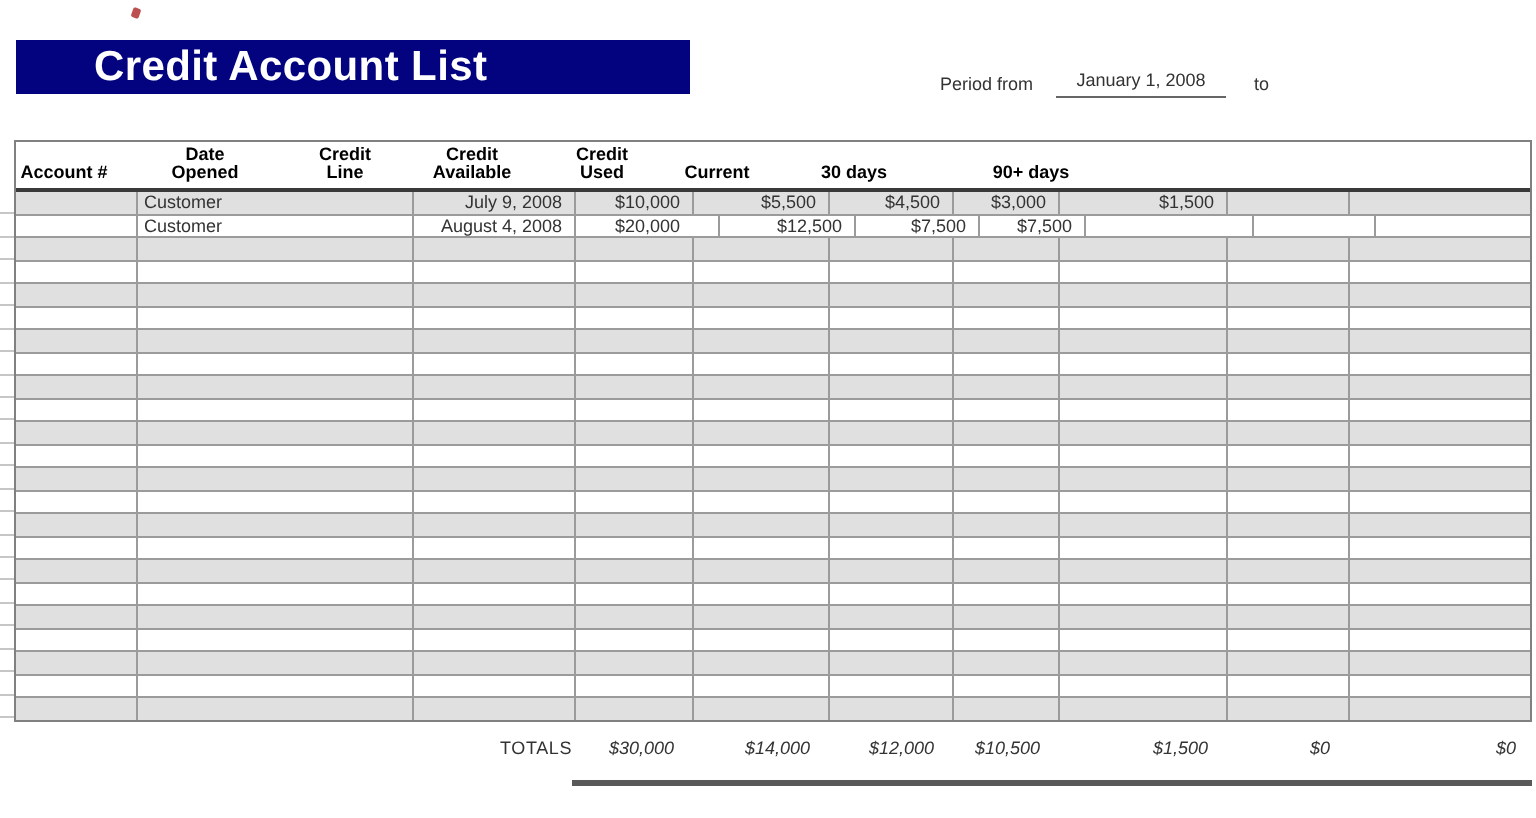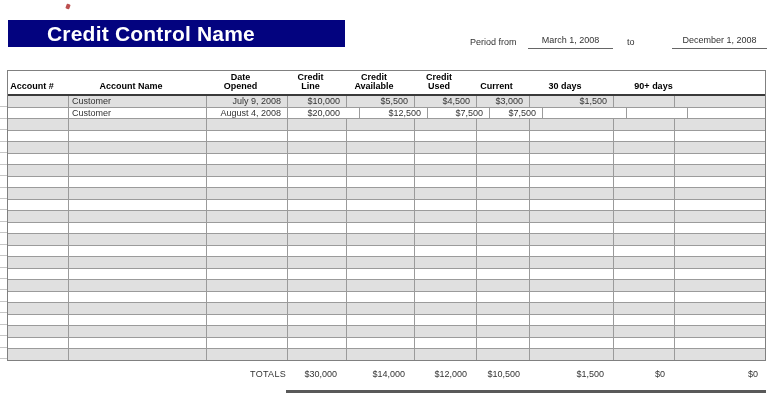--- a/index.html
+++ b/index.html
@@ -34,44 +34,42 @@
       display:flex;align-items:center;overflow:hidden;white-space:nowrap;}
   .td:first-child{border-left:none;}
   .td.right{justify-content:flex-end;padding-right:6px;}
   .td.left{justify-content:flex-start;padding-left:3px;}
   
   .stubs{position:absolute;left:0;top:96px;width:7px;height:263px;display:flex;flex-direction:column;}
   .stub{flex:1 1 0;border-bottom:1px solid #c6c6c6;}
   
   .totals{position:absolute;left:7px;top:369px;width:759px;display:flex;font-size:9px;color:#333;}
   .tcell{flex:none;box-sizing:border-box;text-align:right;white-space:nowrap;}
-  .tcell.value{padding-right:8px;}
+  .tcell.value{padding-right:8px;font-style:italic;}
   .tcell.label{padding-right:0;letter-spacing:.3px;}
   .totals-line{position:absolute;left:286px;top:390px;width:480px;height:3px;background:#595959;}
 </style>
 </head>
 <body>
 
 <div class="screen" style="--navy: #03037F; --gray: #E0E0E0; --red: #B03030;">
 
   <div class="red-artifact"></div>
 
   <div class="banner">
-    <span class="title">Credit Control Name</span>
+    <span class="title">Credit Account List</span>
   </div>
 
   <div class="plabel pfrom">Period from</div>
-  <div class="pfield f1">March 1, 2008</div>
+  <div class="pfield f1">January 1, 2008</div>
   <div class="plabel pto">to</div>
-  <div class="pfield f2">December 1, 2008</div>
 
   <div class="table">
     <div class="thead" id="thead">
         <div class="th" style="width: 60px;">Account #</div>
-        <div class="th" style="width: 138px;">Account Name</div>
         <div class="th" style="width: 81px;">Date
 Opened</div>
         <div class="th" style="width: 59px;">Credit
 Line</div>
         <div class="th" style="width: 68px;">Credit
 Available</div>
         <div class="th" style="width: 62px;">Credit
 Used</div>
         <div class="th" style="width: 53px;">Current</div>
         <div class="th" style="width: 84px;">30 days</div>

